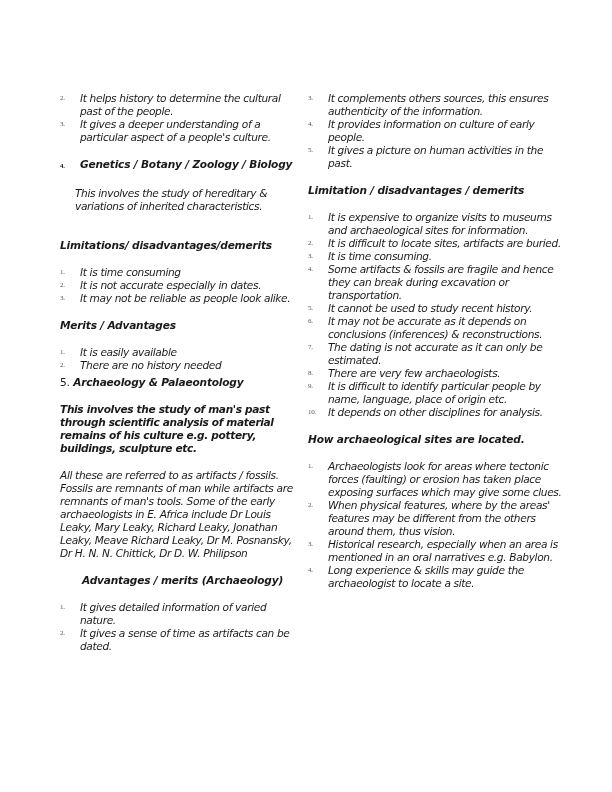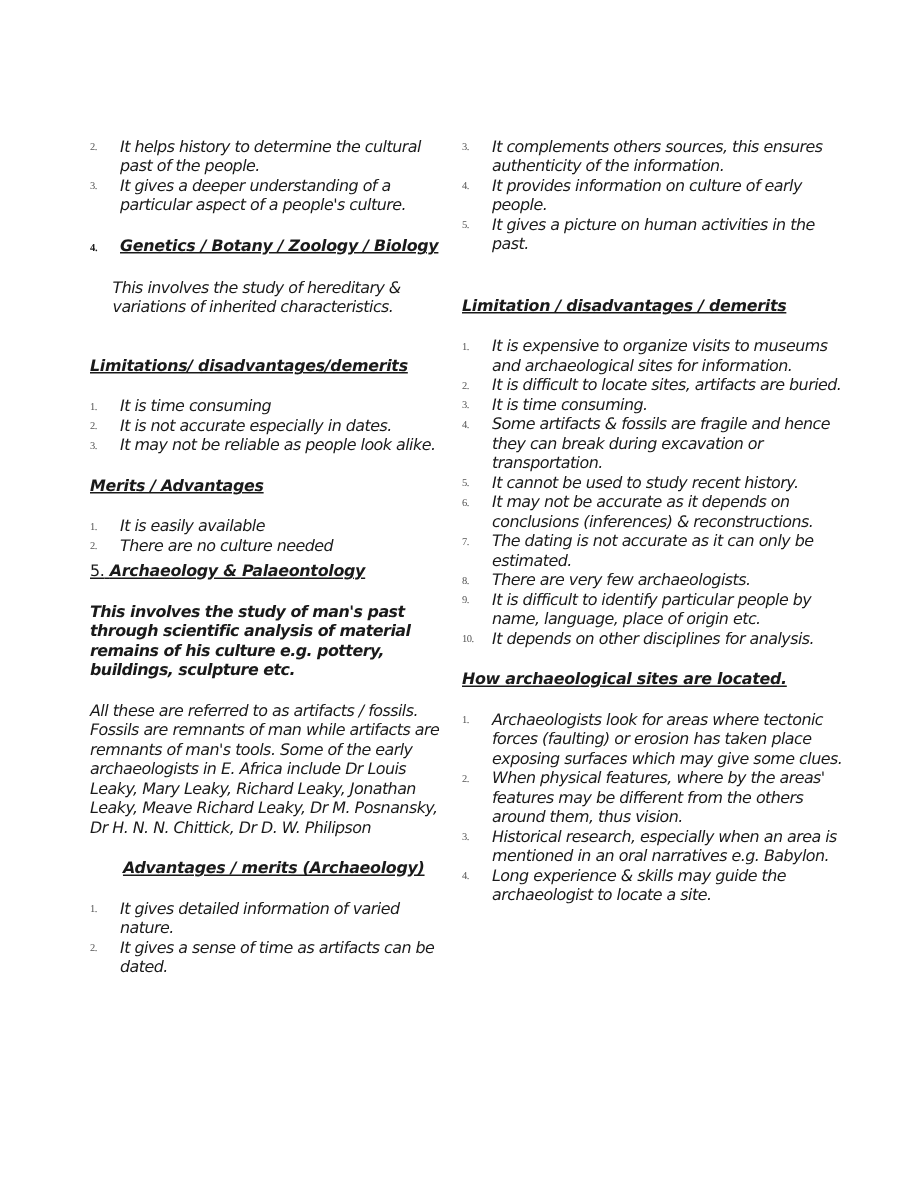--- a/index.html
+++ b/index.html
@@ -2,21 +2,21 @@
 <html><head>
 <meta charset="utf-8">
 <style>
   html, body { margin: 0; padding: 0; background: #ffffff; }
   body { width: 612px; height: 792px; position: relative; overflow: hidden;
          font-family: "DejaVu Sans", sans-serif; color: #1a1a1a; }
   .col { position: absolute; top: 92px; }
   .col-left { left: 60px; width: 245px; }
   .col-right { left: 308px; width: 262px; }
   .p { font-style: italic; font-size: 10.6px; line-height: 13px; letter-spacing: -0.35px; margin: 0; }
-  .h { font-style: italic; font-weight: bold; font-size: 10.6px; line-height: 13px; letter-spacing: -0.2px; margin: 0; text-decoration: underline; }
+  .h { font-style: italic; font-weight: bold; font-size: 10.6px; line-height: 13px; letter-spacing: -0.2px; margin: 0; }
   ol { list-style: none; margin: 0; padding: 0; }
   li { position: relative; padding-left: 20px; font-style: italic; font-size: 10.6px; line-height: 13px; letter-spacing: -0.35px; }
   li .num { position: absolute; left: 0; top: 0; font-style: normal; font-size: 7px; color: #555; font-family: "Liberation Serif", serif; }
   .num-h { font-style: normal; font-size: 7px; color: #1a1a1a; display: inline-block; width: 20px; font-family: "Liberation Serif", serif; font-weight: bold; }
   .plain { font-style: normal; font-weight: normal; }
 </style>
 </head>
 <body>
 
 <div class="col col-left">
@@ -34,21 +34,21 @@
   <ol style="margin-top:14px;">
     <li><span class="num">1.</span><span>It is time consuming</span></li>
     <li><span class="num">2.</span><span>It is not accurate especially in dates.</span></li>
     <li><span class="num">3.</span><span>It may not be reliable as people look alike.</span></li>
   </ol>
 
   <p class="h" style="margin-top:14px;">Merits / Advantages</p>
 
   <ol style="margin-top:14px;">
     <li><span class="num">1.</span><span>It is easily available</span></li>
-    <li><span class="num">2.</span><span>There are no culture needed</span></li>
+    <li><span class="num">2.</span><span>There are no history needed</span></li>
   </ol>
 
   <p class="h" style="margin-top:4px;"><span class="plain">5.</span> <span>Archaeology &amp; Palaeontology</span></p>
 
   <p class="p" style="margin-top:14px;font-weight:bold;">This involves the study of man's past through scientific analysis of material remains of his culture e.g. pottery, buildings, sculpture etc.</p>
 
   <p class="p" style="margin-top:14px;">All these are referred to as artifacts / fossils. Fossils are remnants of man while artifacts are remnants of man's tools. Some of the early archaeologists in E. Africa include Dr Louis Leaky, Mary Leaky, Richard Leaky, Jonathan Leaky, Meave Richard Leaky, Dr M. Posnansky, Dr H. N. N. Chittick, Dr D. W. Philipson</p>
 
   <p class="h" style="margin-top:14px;text-align:center;">Advantages / merits (Archaeology)</p>
 
@@ -58,21 +58,21 @@
   </ol>
 </div>
 
 <div class="col col-right">
   <ol>
     <li><span class="num">3.</span><span>It complements others sources, this ensures authenticity of the information.</span></li>
     <li><span class="num">4.</span><span>It provides information on culture of early people.</span></li>
     <li><span class="num">5.</span><span>It gives a picture on human activities in the past.</span></li>
   </ol>
 
-  <p class="h" style="margin-top:28px;">Limitation / disadvantages / demerits</p>
+  <p class="h" style="margin-top:14px;">Limitation / disadvantages / demerits</p>
 
   <ol style="margin-top:14px;">
     <li><span class="num">1.</span><span>It is expensive to organize visits to museums and archaeological sites for information.</span></li>
     <li><span class="num">2.</span><span>It is difficult to locate sites, artifacts are buried.</span></li>
     <li><span class="num">3.</span><span>It is time consuming.</span></li>
     <li><span class="num">4.</span><span>Some artifacts &amp; fossils are fragile and hence they can break during excavation or transportation.</span></li>
     <li><span class="num">5.</span><span>It cannot be used to study recent history.</span></li>
     <li><span class="num">6.</span><span>It may not be accurate as it depends on conclusions (inferences) &amp; reconstructions.</span></li>
     <li><span class="num">7.</span><span>The dating is not accurate as it can only be estimated.</span></li>
     <li><span class="num">8.</span><span>There are very few archaeologists.</span></li>

